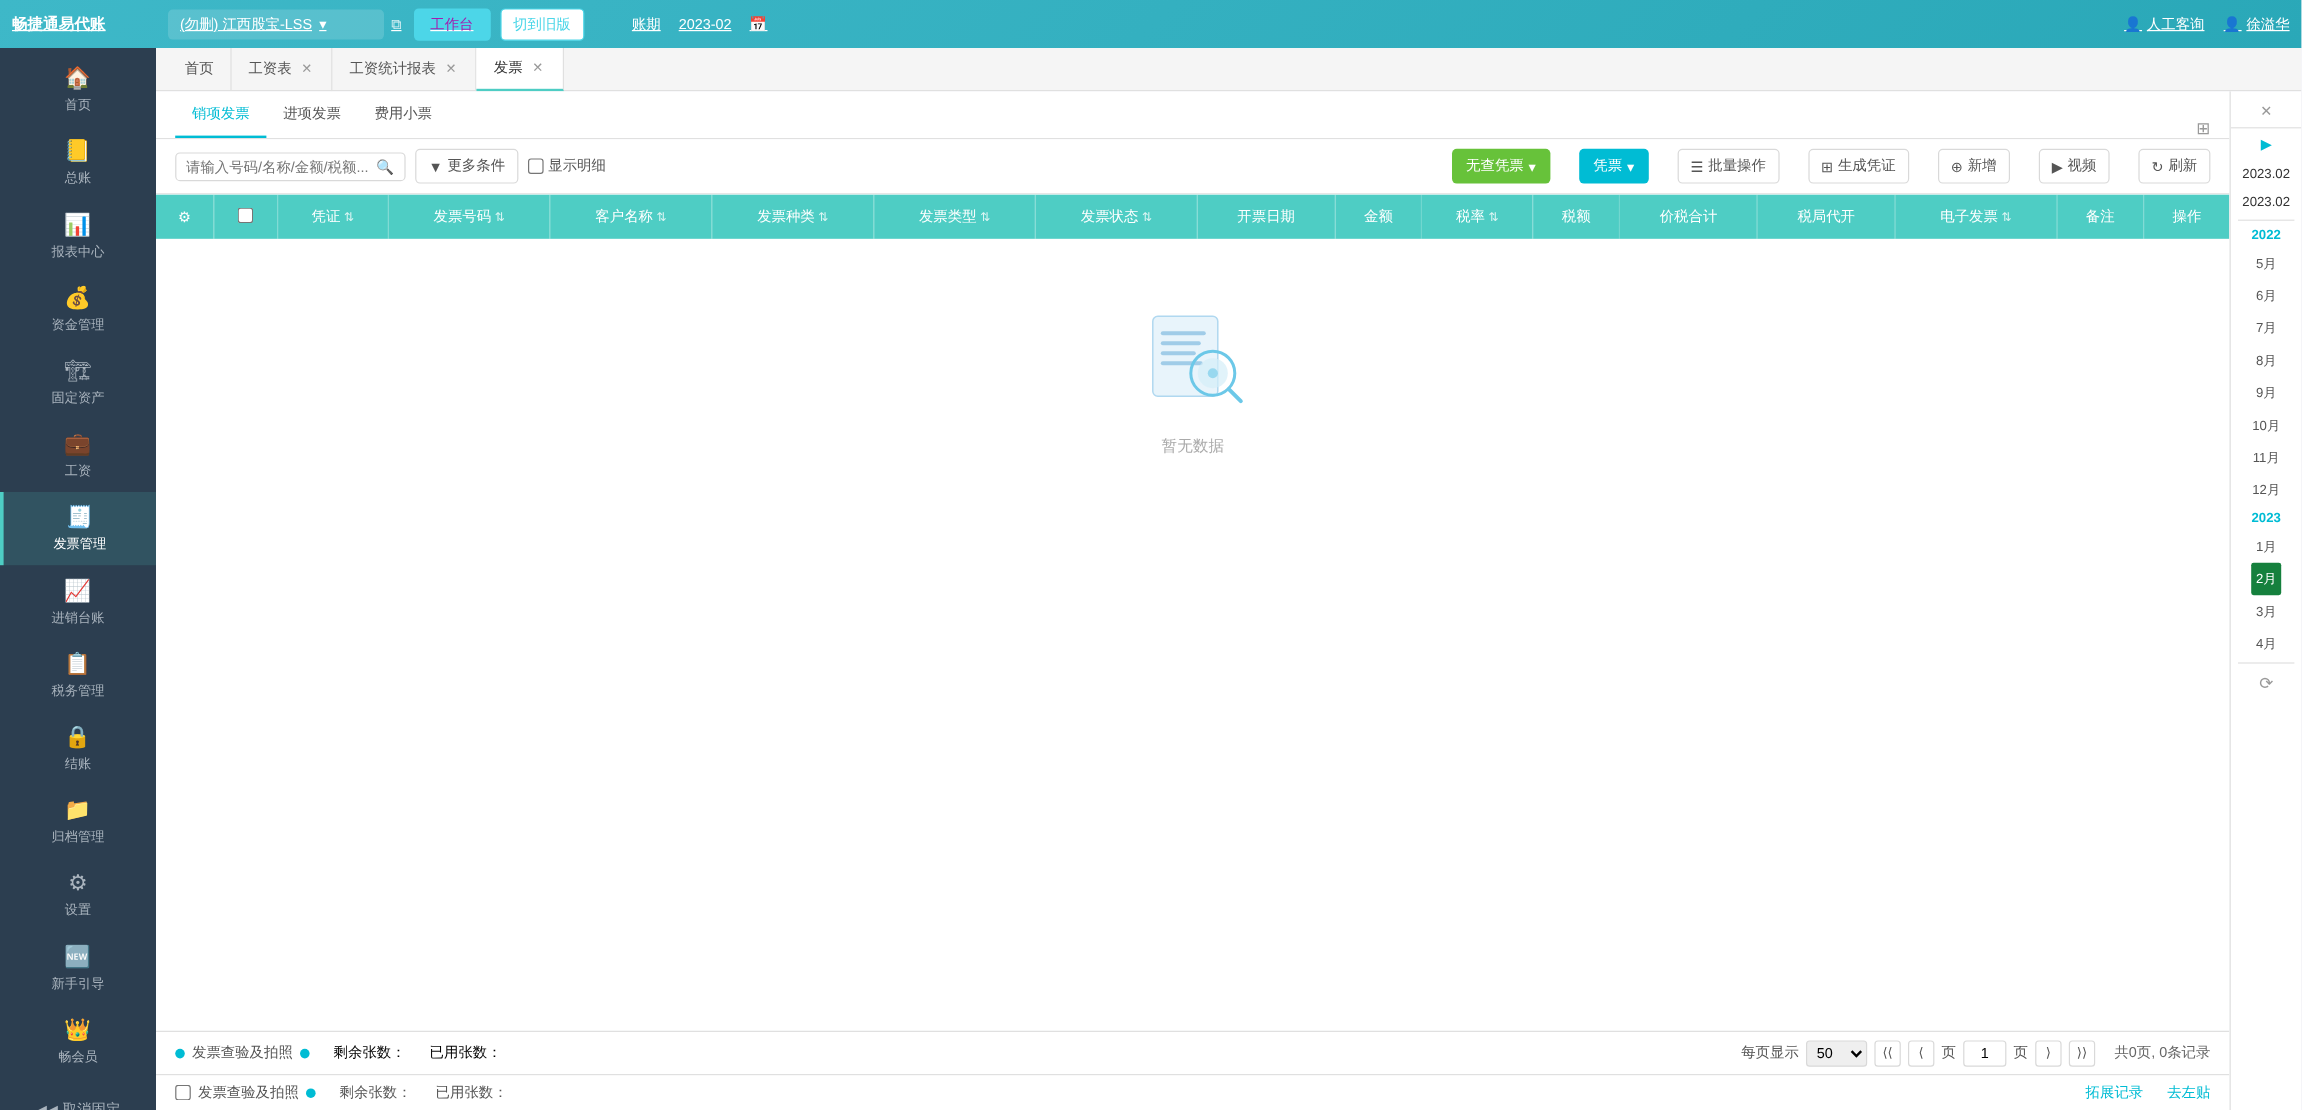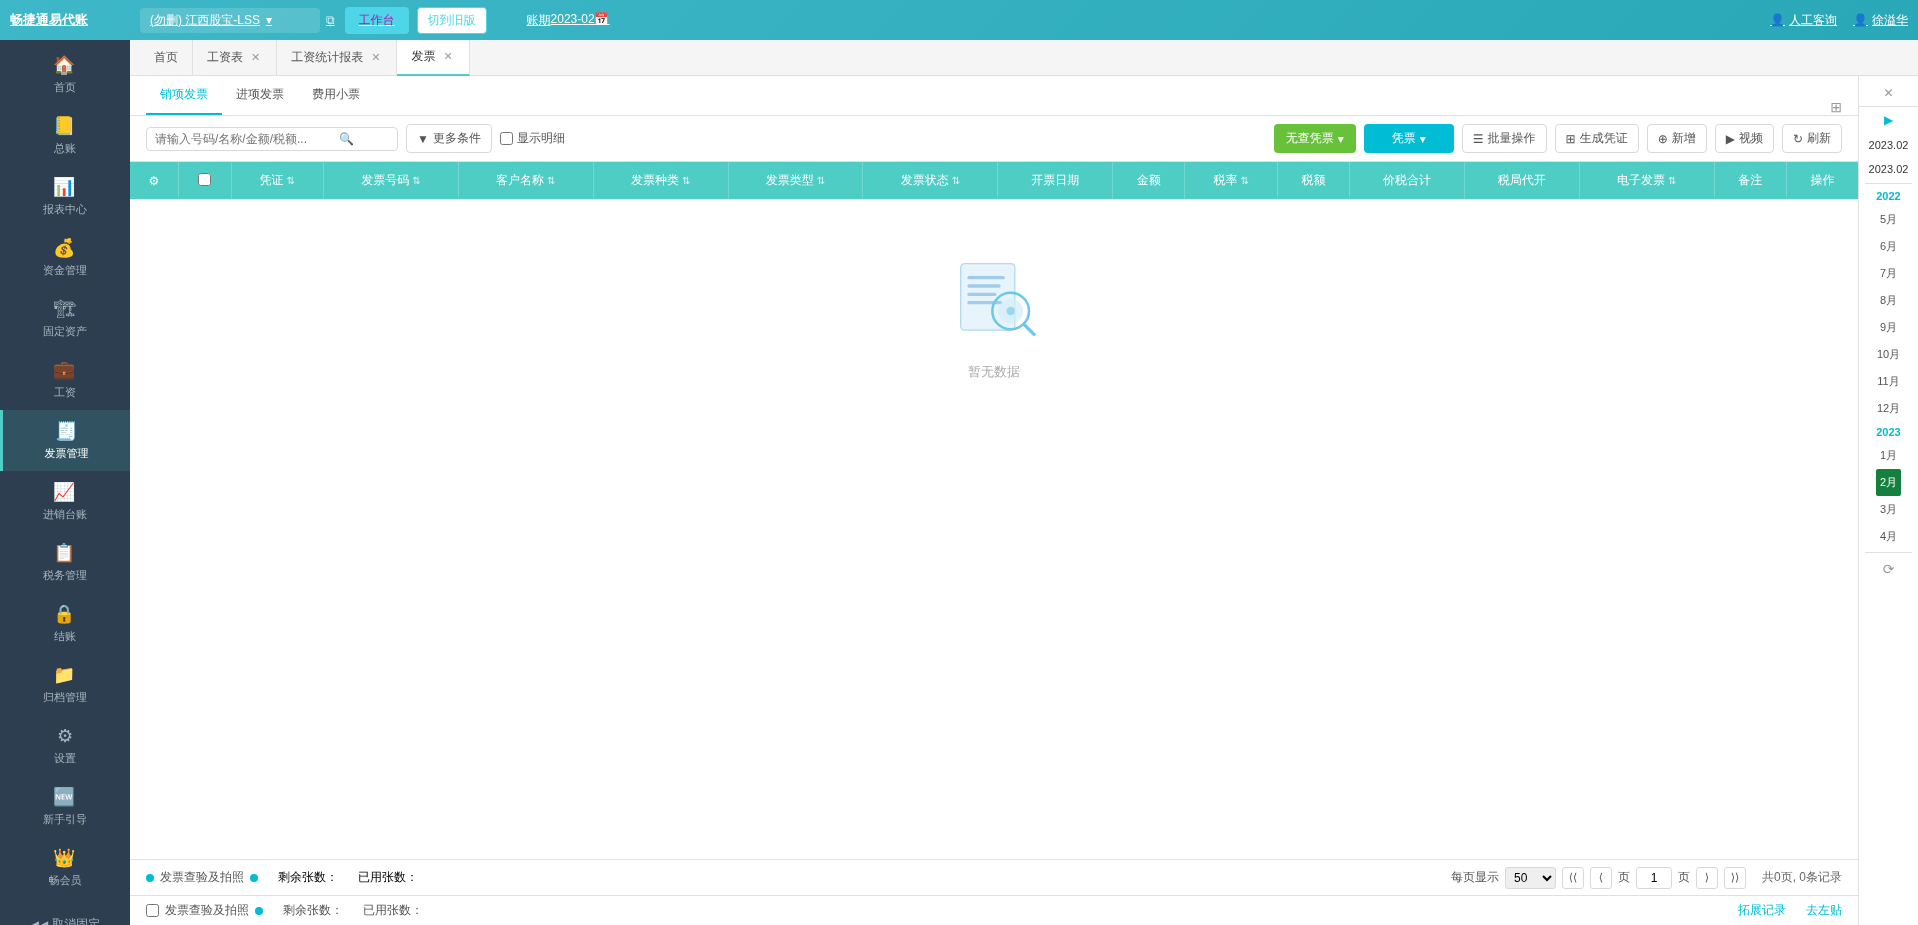--- a/index.html
+++ b/index.html
@@ -57,21 +57,22 @@
       padding: 4px 10px;
       font-size: 12px;
       cursor: pointer;
       margin-left: 8px;
     }
     .period-info {
       color: white;
       font-size: 12px;
       margin-left: 10px;
       display: flex;
-      gap: 0;
+      align-items: center;
+      gap: 15px;
       padding-left: 30px;
     }
     .top-right {
       margin-left: auto;
       display: flex;
       align-items: center;
       gap: 16px;
       color: white;
       font-size: 12px;
     }
@@ -207,21 +208,21 @@
       border-bottom: 1px solid #e0e0e0;
       background: white;
       flex-shrink: 0;
     }
     .search-input-wrap {
       display: flex;
       align-items: center;
       border: 1px solid #d9d9d9;
       border-radius: 4px;
       padding: 4px 8px;
-      width: 252px;
+      width: 192px;
       gap: 4px;
     }
     .search-input {
       border: none;
       outline: none;
       font-size: 12px;
       color: #333;
       width: 180px;
       background: transparent;
     }
@@ -243,40 +244,40 @@
       align-items: center;
       gap: 4px;
       font-size: 12px;
       color: #555;
       cursor: pointer;
     }
     .toolbar-right {
       margin-left: auto;
       display: flex;
       align-items: flex-start;
-      gap: 8px;
+      gap: 24px;
     }
     .btn-green {
       background: #67c23a;
       color: white;
       border: none;
       border-radius: 4px;
       padding: 6px 12px;
       font-size: 12px;
       cursor: pointer;
       display: flex;
       align-items: center;
       gap: 4px;
     }
     .btn-teal {
       background: #00bcd4;
       color: white;
       border: none;
       border-radius: 4px;
-      padding: 6px 28px;
+      padding: 6px 12px;
       font-size: 12px;
       cursor: pointer;
       display: flex;
       align-items: center;
       gap: 4px;
     }
     .btn-outline {
       background: white;
       color: #555;
       border: 1px solid #d9d9d9;

